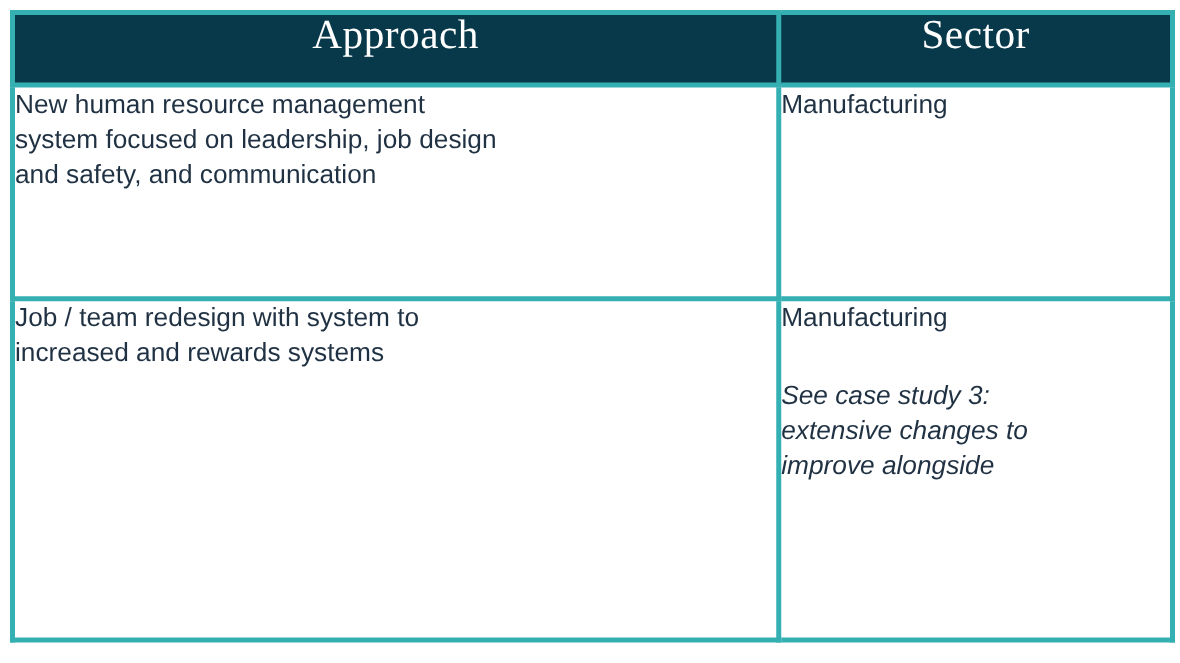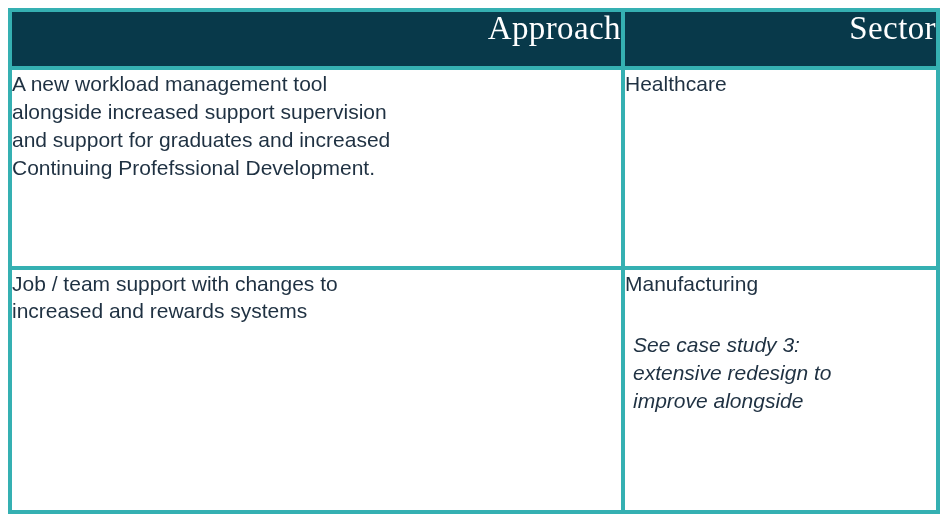--- a/index.html
+++ b/index.html
@@ -52,21 +52,21 @@
     padding: 0;
   }
 
   
   thead tr {
     height: 58px;
   }
   thead th {
     background: #08394a;
     color: #ffffff;
-    text-align: right;
+    text-align: center;
     font-family: "Liberation Serif", "DejaVu Serif", serif;
     font-weight: 400;
     font-size: 33px;
     line-height: 1;
     letter-spacing: 0.4px;
     padding: 6px 0 6px 20px;
     vertical-align: middle;
     white-space: nowrap;
   }
 
@@ -81,21 +81,20 @@
 
   .cell-line {
     display: block;
     white-space: nowrap;
   }
 
   .cell-note {
     display: block;
     font-style: italic;
     margin-top: 34px;
-    margin-left: 8px;
   }
   .cell-note .cell-line {
     display: block;
   }
 
   
   tbody tr.row-1 { height: 116px; }
   tbody tr.row-2 { height: 151px; }
   tbody tr.row-3 { height: 185px; }
 
@@ -117,43 +116,42 @@
 
       <thead>
         <tr>
           <th>Approach</th>
           <th>Sector</th>
         </tr>
       </thead>
 
       <tbody>
 
-
-        <tr class="row-2">
+        <tr class="row-1">
           <td>
-            <span class="cell-line">A new workload management tool</span>
-            <span class="cell-line">alongside increased support supervision</span>
-            <span class="cell-line">and support for graduates and increased</span>
-            <span class="cell-line">Continuing Profefssional Development.</span>
+            <span class="cell-line">New human resource management</span>
+            <span class="cell-line">system focused on leadership, job design</span>
+            <span class="cell-line">and safety, and communication</span>
           </td>
           <td>
-            <span class="cell-line">Healthcare</span>
+            <span class="cell-line">Manufacturing</span>
           </td>
         </tr>
 
+
         <tr class="row-3">
           <td>
-            <span class="cell-line">Job / team support with changes to</span>
+            <span class="cell-line">Job / team redesign with system to</span>
             <span class="cell-line">increased and rewards systems</span>
           </td>
           <td>
             <span class="cell-line">Manufacturing</span>
             <span class="cell-note">
               <span class="cell-line">See case study 3:</span>
-              <span class="cell-line">extensive redesign to</span>
+              <span class="cell-line">extensive changes to</span>
               <span class="cell-line">improve alongside</span>
             </span>
           </td>
         </tr>
 
       </tbody>
     </table>
 
   </div>
 </div>

